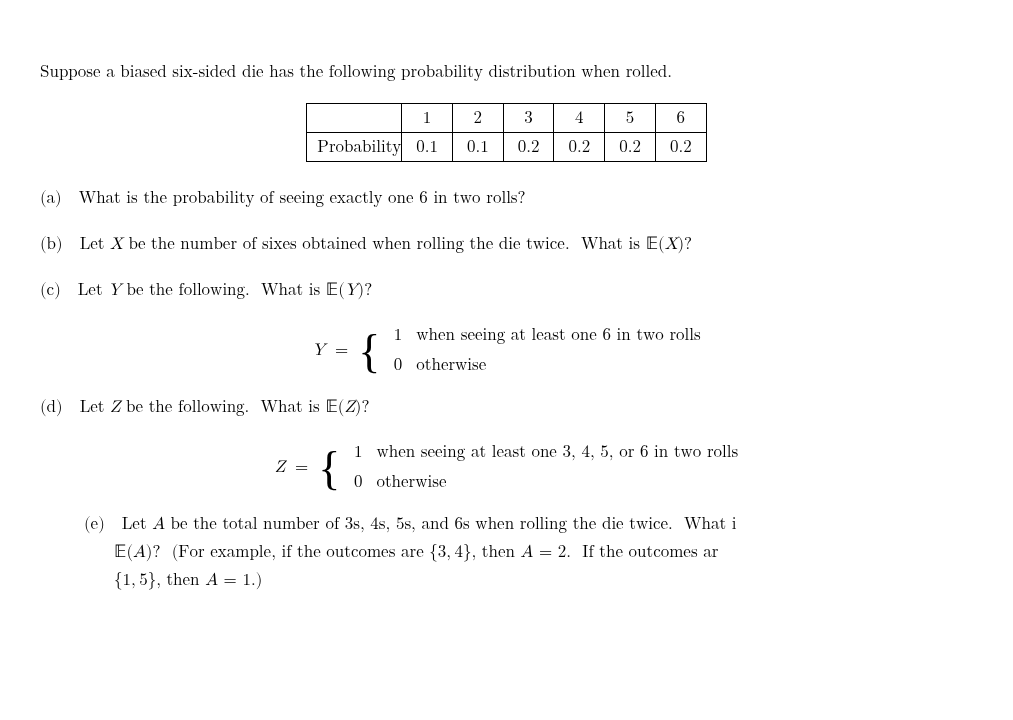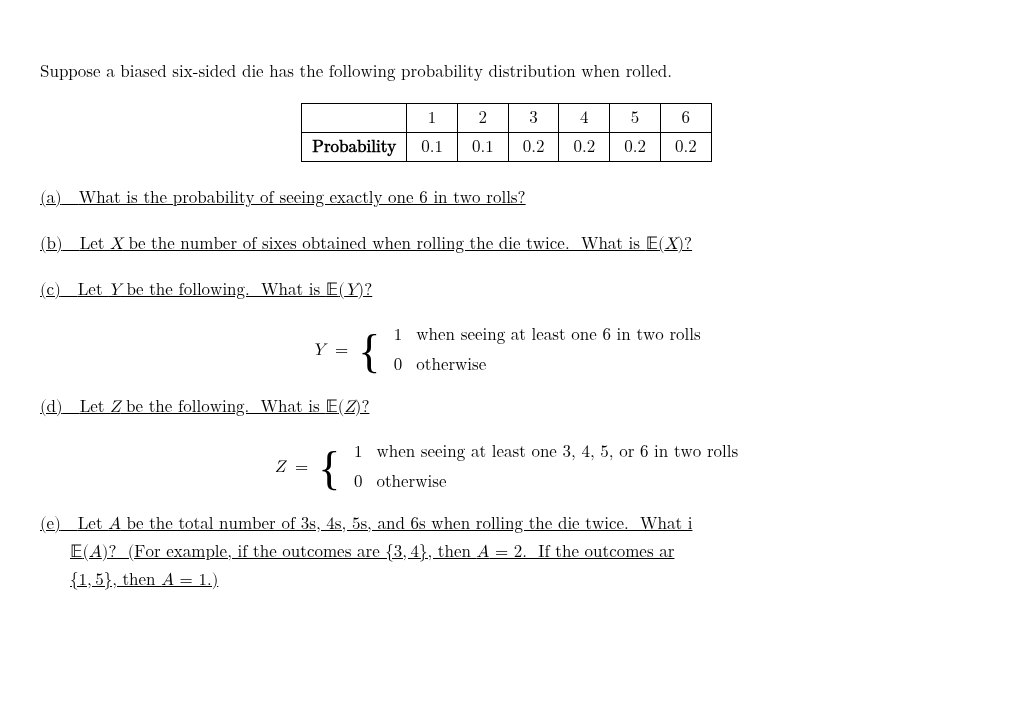--- a/index.html
+++ b/index.html
@@ -37,28 +37,26 @@
 
     table.prob-table td, table.prob-table th {
       border: 1px solid #000;
       padding: 4px 14px;
       text-align: center;
     }
 
     table.prob-table td:first-child {
       text-align: left;
       padding-left: 10px;
-      padding-right: 10px;
-      font-weight: bold;
+      padding-right: 0;
     }
 
     .part {
       margin-bottom: 18px;
       line-height: 1.65;
-      text-decoration: underline;
     }
 
     .piecewise-wrapper {
       display: flex;
       justify-content: center;
       margin: 12px 0 16px 0;
       align-items: center;
     }
 
     .piecewise-var {
@@ -104,20 +102,21 @@
     .case-desc {
       font-size: 17px;
     }
 
     .math-italic {
       font-style: italic;
     }
 
     .last-part {
       line-height: 1.65;
+      margin-left: 44px;
     }
 
     .part-e-indent {
       margin-left: 30px;
       line-height: 1.65;
     }
   </style>
 </head>
 <body>
 

